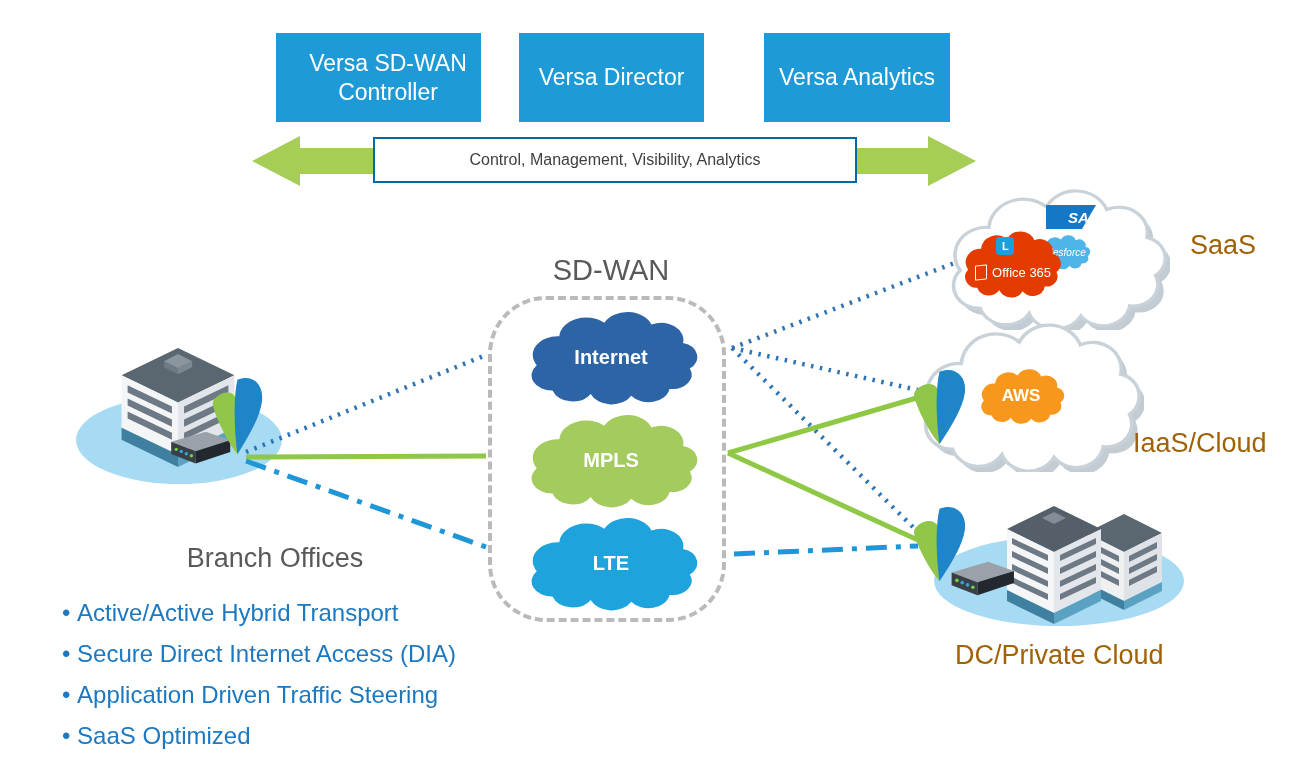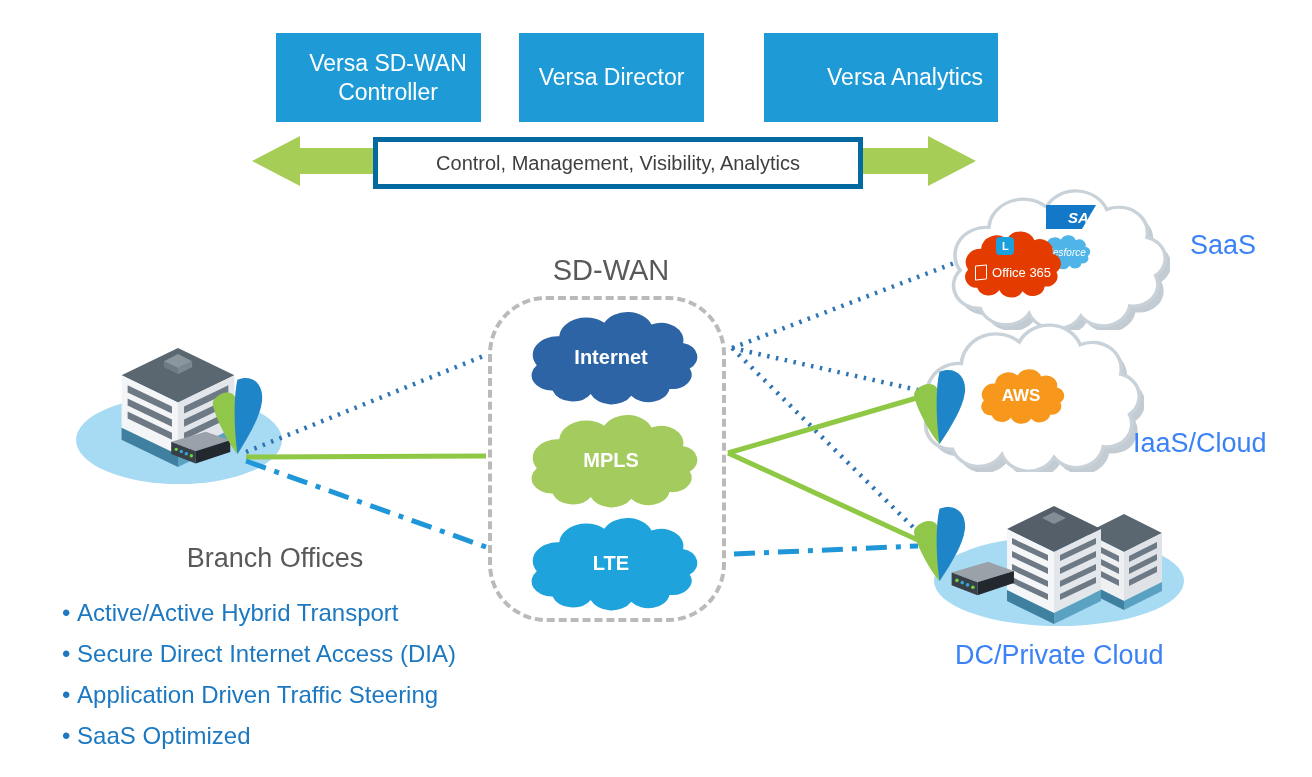--- a/index.html
+++ b/index.html
@@ -4,22 +4,22 @@
 <style>
   html,body{margin:0;padding:0;background:#fff;}
   #canvas{position:relative;width:1312px;height:777px;background:#fff;overflow:hidden;
           font-family:"Liberation Sans",sans-serif;}
   .abs{position:absolute;}
 
   
   .mgmt-box{background:#1e9ad6;color:#fff;display:flex;align-items:center;justify-content:center;
             text-align:center;font-size:23px;line-height:29px;z-index:6;}
   #arrow-wrap{left:252px;top:136px;width:724px;height:50px;z-index:4;}
-  #arrow-label{left:373px;top:137px;width:480px;height:42px;background:#fff;border:5px solid #0369a1;
-               display:flex;align-items:center;justify-content:center;font-size:20px;color:#3f3f3f;
+  #arrow-label{left:373px;top:137px;width:480px;height:42px;background:#fff;border:2px solid #0369a1;
+               display:flex;align-items:center;justify-content:center;font-size:16px;color:#3f3f3f;
                white-space:nowrap;z-index:5;}
 
   
   #sdwan-title{left:531px;top:254px;width:160px;text-align:center;font-size:29px;color:#595959;z-index:6;}
   #dashed-box{left:488px;top:296px;width:238px;height:326px;border:4px dashed #bababa;
               border-radius:58px;z-index:1;box-sizing:border-box;}
   .transport-cloud{z-index:5;}
   .cloud-label{position:absolute;inset:0;display:flex;align-items:center;justify-content:center;
                color:#fff;font-weight:bold;font-size:20px;}
 
@@ -30,21 +30,21 @@
   .site-ellipse{background:#a7dbf3;border-radius:50%;z-index:2;}
   .iso-art{z-index:2;}
   .funnel{z-index:6;}
   #branch-label{left:150px;top:543px;width:250px;text-align:center;font-size:27px;color:#595959;z-index:6;}
   #feature-list{left:62px;top:592px;width:500px;margin:0;padding:0;list-style:none;z-index:6;}
   #feature-list li{font-size:24px;line-height:41px;color:#1c78c0;}
   #feature-list li::before{content:"\2022\00a0";color:#1c78c0;}
 
   
   .white-cloud{z-index:4;}
-  .dest-label{font-size:27px;color:#3b82f6;z-index:6;white-space:nowrap;}
+  .dest-label{font-size:27px;color:#a16207;z-index:6;white-space:nowrap;}
   .logo{z-index:7;}
   #sap-logo{left:1046px;top:205px;width:50px;height:24px;background:#1478c8;
             clip-path:polygon(0 0,100% 0,72% 100%,0 100%);color:#fff;font-weight:bold;
             font-style:italic;font-size:15px;display:flex;align-items:center;padding-left:22px;box-sizing:border-box;}
   #salesforce-logo{left:1034px;top:234px;width:58px;height:36px;}
   #salesforce-logo .cloud-label{font-style:italic;font-weight:normal;font-size:10px;}
   #office-cloud{left:959px;top:230px;width:104px;height:68px;}
   #office-row{position:absolute;left:10%;top:52%;width:84%;display:flex;align-items:center;
               justify-content:center;gap:5px;color:#fff;font-size:13px;white-space:nowrap;}
   #office-glyph{width:10px;height:13px;border:1.5px solid #fff;transform:skewY(-6deg);border-radius:1px;}
@@ -76,21 +76,21 @@
 </svg>
 
 <div id="canvas">
 
   <div class="abs mgmt-box" style="left:276px;top:33px;width:186px;height:89px;padding-left:19px;">
     <span>Versa SD-WAN Controller</span>
   </div>
   <div class="abs mgmt-box" style="left:519px;top:33px;width:185px;height:89px;">
     <span>Versa Director</span>
   </div>
-  <div class="abs mgmt-box" style="left:764px;top:33px;width:186px;height:89px;padding-left:48px;">
+  <div class="abs mgmt-box" style="left:764px;top:33px;width:186px;height:89px;">
     <span>Versa Analytics</span>
   </div>
 
   <svg id="arrow-wrap" class="abs" viewBox="0 0 724 50">
     <polygon points="0,25 48,0 48,12 676,12 676,0 724,25 676,50 676,38 48,38 48,50" fill="#a6cd55"></polygon>
   </svg>
   <div id="arrow-label" class="abs">
     <span>Control, Management, Visibility, Analytics</span>
   </div>
 

